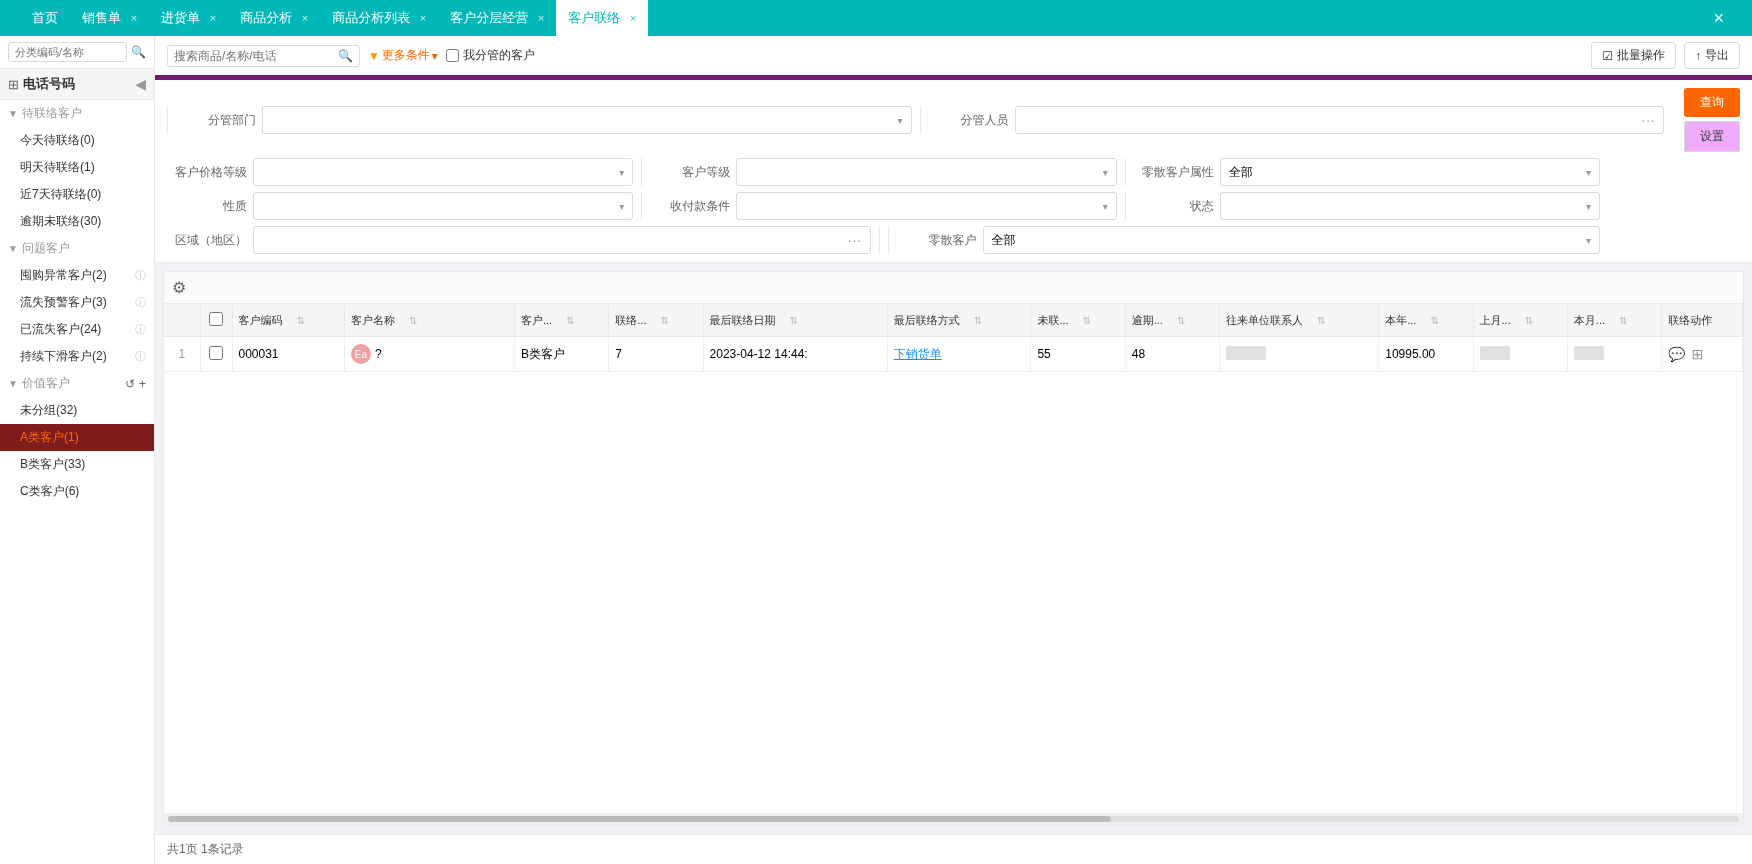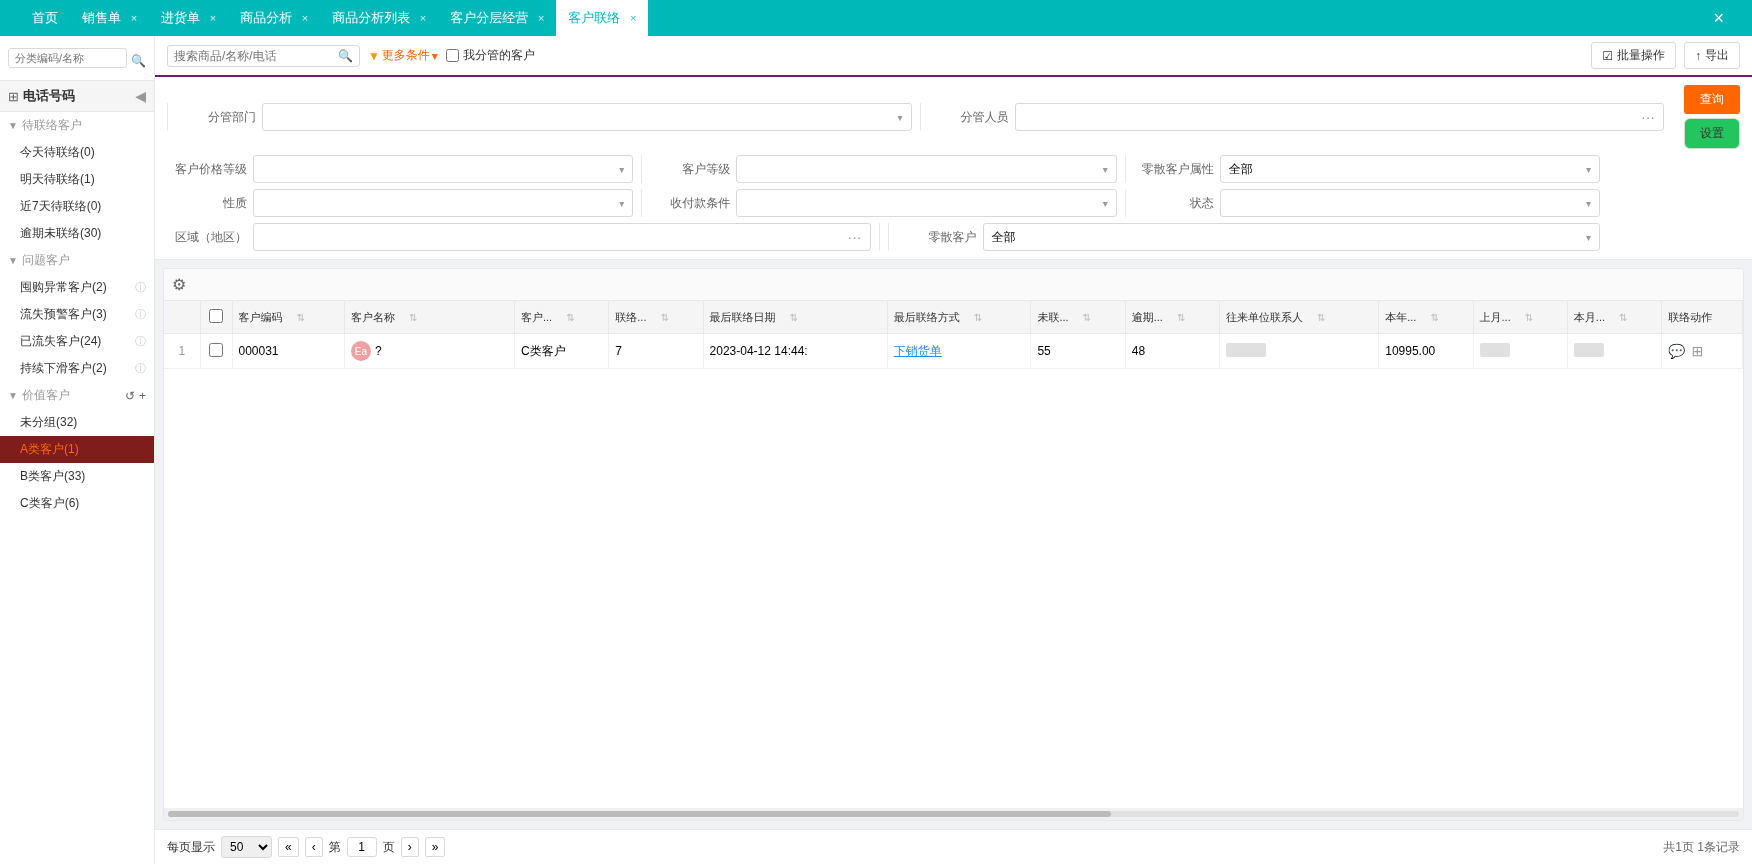--- a/index.html
+++ b/index.html
@@ -11,62 +11,62 @@
     .top-nav .nav-item.active { background: #fff; color: #00b8b8; }
     .top-nav .nav-item .close-x { margin-left: 6px; font-size: 11px; opacity: 0.8; }
     .top-nav .home { color: #fff; font-size: 13px; padding: 0 12px; cursor: pointer; }
     .top-nav-close { margin-left: auto; color: #fff; font-size: 18px; cursor: pointer; padding: 0 8px; }
 
     
     .main-layout { display: flex; height: calc(864px - 36px); }
 
     
     .sidebar { width: 155px; background: #fff; border-right: 1px solid #e8e8e8; display: flex; flex-direction: column; overflow-y: auto; flex-shrink: 0; }
-    .sidebar-search { display: flex; align-items: flex-end; padding: 12px 8px; border-bottom: 1px solid #e8e8e8; }
+    .sidebar-search { display: flex; align-items: center; padding: 6px 8px; border-bottom: 1px solid #e8e8e8; }
     .sidebar-search input { border: 1px solid #d9d9d9; border-radius: 3px; padding: 3px 6px; font-size: 11px; width: 100%; outline: none; }
     .sidebar-search-icon { margin-left: 4px; color: #999; cursor: pointer; }
 
     .sidebar-header { display: flex; align-items: center; padding: 6px 8px; background: #f5f5f5; border-bottom: 1px solid #e8e8e8; cursor: pointer; }
     .sidebar-header .title { font-weight: bold; font-size: 13px; color: #333; flex: 1; }
     .sidebar-header .collapse-icon { color: #999; font-size: 14px; cursor: pointer; }
 
     .sidebar-section-title { display: flex; align-items: center; padding: 5px 8px; color: #999; font-size: 12px; cursor: pointer; }
     .sidebar-section-title .arrow { margin-right: 4px; font-size: 10px; }
     .sidebar-section-title .icons { margin-left: auto; display: flex; gap: 4px; }
 
     .sidebar-item { padding: 5px 8px 5px 20px; cursor: pointer; color: #333; font-size: 12px; display: flex; align-items: center; justify-content: space-between; }
     .sidebar-item.active { background: #7f1d1d; color: #ff6600; }
     .sidebar-item .info-icon { color: #ccc; font-size: 11px; }
 
     
     .content { flex: 1; display: flex; flex-direction: column; background: #f0f2f5; overflow: hidden; }
 
     
-    .filter-bar { background: #fff; padding: 6px 12px; display: flex; align-items: center; gap: 8px; border-bottom: 2px solid #701a75; }
+    .filter-bar { background: #fff; padding: 6px 12px; display: flex; align-items: center; gap: 8px; border-bottom: 5px solid #701a75; }
     .filter-search { display: flex; align-items: center; border: 1px solid #d9d9d9; border-radius: 3px; padding: 3px 6px; background: #fff; }
     .filter-search input { border: none; outline: none; font-size: 12px; width: 160px; }
     .filter-search-icon { color: #999; margin-left: 4px; cursor: pointer; }
     .filter-more { color: #ff6600; cursor: pointer; display: flex; align-items: center; gap: 2px; font-size: 12px; }
     .filter-checkbox { display: flex; align-items: center; gap: 4px; font-size: 12px; color: #333; cursor: pointer; }
     .filter-actions { margin-left: auto; display: flex; gap: 8px; align-items: center; }
 
     
     .adv-filter { background: #fff; padding: 8px 12px; border-bottom: 1px solid #e8e8e8; }
     .adv-filter-row { display: flex; align-items: center; margin-bottom: 6px; gap: 8px; }
     .adv-filter-row:last-child { margin-bottom: 0; }
     .filter-field { display: flex; align-items: center; flex: 1; }
     .filter-field label { color: #666; font-size: 12px; white-space: nowrap; width: 80px; text-align: right; margin-right: 6px; }
     .filter-field .field-input { flex: 1; border: 1px solid #d9d9d9; border-radius: 3px; padding: 4px 8px; font-size: 12px; outline: none; display: flex; align-items: center; justify-content: space-between; background: #fff; min-height: 28px; }
     .filter-field .field-input .arrow { color: #999; font-size: 10px; }
     .filter-field .field-input .dots { color: #999; font-size: 14px; }
     .filter-divider { width: 1px; background: #e8e8e8; height: 28px; }
 
     
     .btn-query { background: #ff6600; color: #fff; border: none; padding: 6px 16px; border-radius: 3px; cursor: pointer; font-size: 12px; }
-    .btn-settings { background: #22c55e; color: #333; border: 1px solid #d9d9d9; padding: 6px 12px; border-radius: 6px; cursor: pointer; font-size: 12px; }
+    .btn-settings { background: #f0abfc; color: #333; border: 1px solid #d9d9d9; padding: 6px 12px; border-radius: 1px; cursor: pointer; font-size: 12px; }
 
     
     .table-area { flex: 1; background: #fff; margin: 8px; border-radius: 3px; border: 1px solid #e8e8e8; overflow: hidden; display: flex; flex-direction: column; }
     .table-toolbar { display: flex; align-items: center; padding: 6px 8px; border-bottom: 1px solid #e8e8e8; background: #fafafa; }
     .gear-icon { color: #666; font-size: 16px; cursor: pointer; }
 
     table { width: 100%; border-collapse: collapse; font-size: 12px; }
     thead tr { background: #f5f5f5; }
     thead th { padding: 8px 6px; text-align: left; border-bottom: 1px solid #e8e8e8; border-right: 1px solid #e8e8e8; color: #333; font-weight: normal; white-space: nowrap; font-size: 11px; }
     thead th:first-child { width: 40px; text-align: center; }
@@ -426,21 +426,21 @@
               <td style="text-align:center;">
                 <input type="checkbox" class="checkbox-input" style="">
               </td>
               <td>000031</td>
               <td>
                 <div class="name-cell">
                   <div class="name-avatar">Ea</div>
                   <span>?</span>
                 </div>
               </td>
-              <td>C类客户</td>
+              <td>B类客户</td>
               <td>7</td>
               <td>2023-04-12 14:44:</td>
               <td class="link">下销货单</td>
               <td>55</td>
               <td>48</td>
               <td>
                 <span style="display:inline-block;width:40px;height:14px;background:#e0e0e0;border-radius:2px;"></span>
               </td>
               <td>10995.00</td>
               <td>
@@ -461,30 +461,16 @@
       </div>
 
       <div class="scrollbar-area">
         <div class="scrollbar-track">
           <div class="scrollbar-thumb"></div>
         </div>
       </div>
     </div>
 
     <div class="bottom-bar">
-      <div class="pagination">
-        <span>每页显示</span>
-        <select class="page-size-select">
-          <option>50</option>
-          <option>100</option>
-        </select>
-        <button class="page-btn">«</button>
-        <button class="page-btn">‹</button>
-        <span>第</span>
-        <input type="text" class="page-input" value="1" style="">
-        <span>页</span>
-        <button class="page-btn">›</button>
-        <button class="page-btn">»</button>
-      </div>
       <div class="page-total">共1页 1条记录</div>
     </div>
   </div>
 </div>
 
 </body></html>

